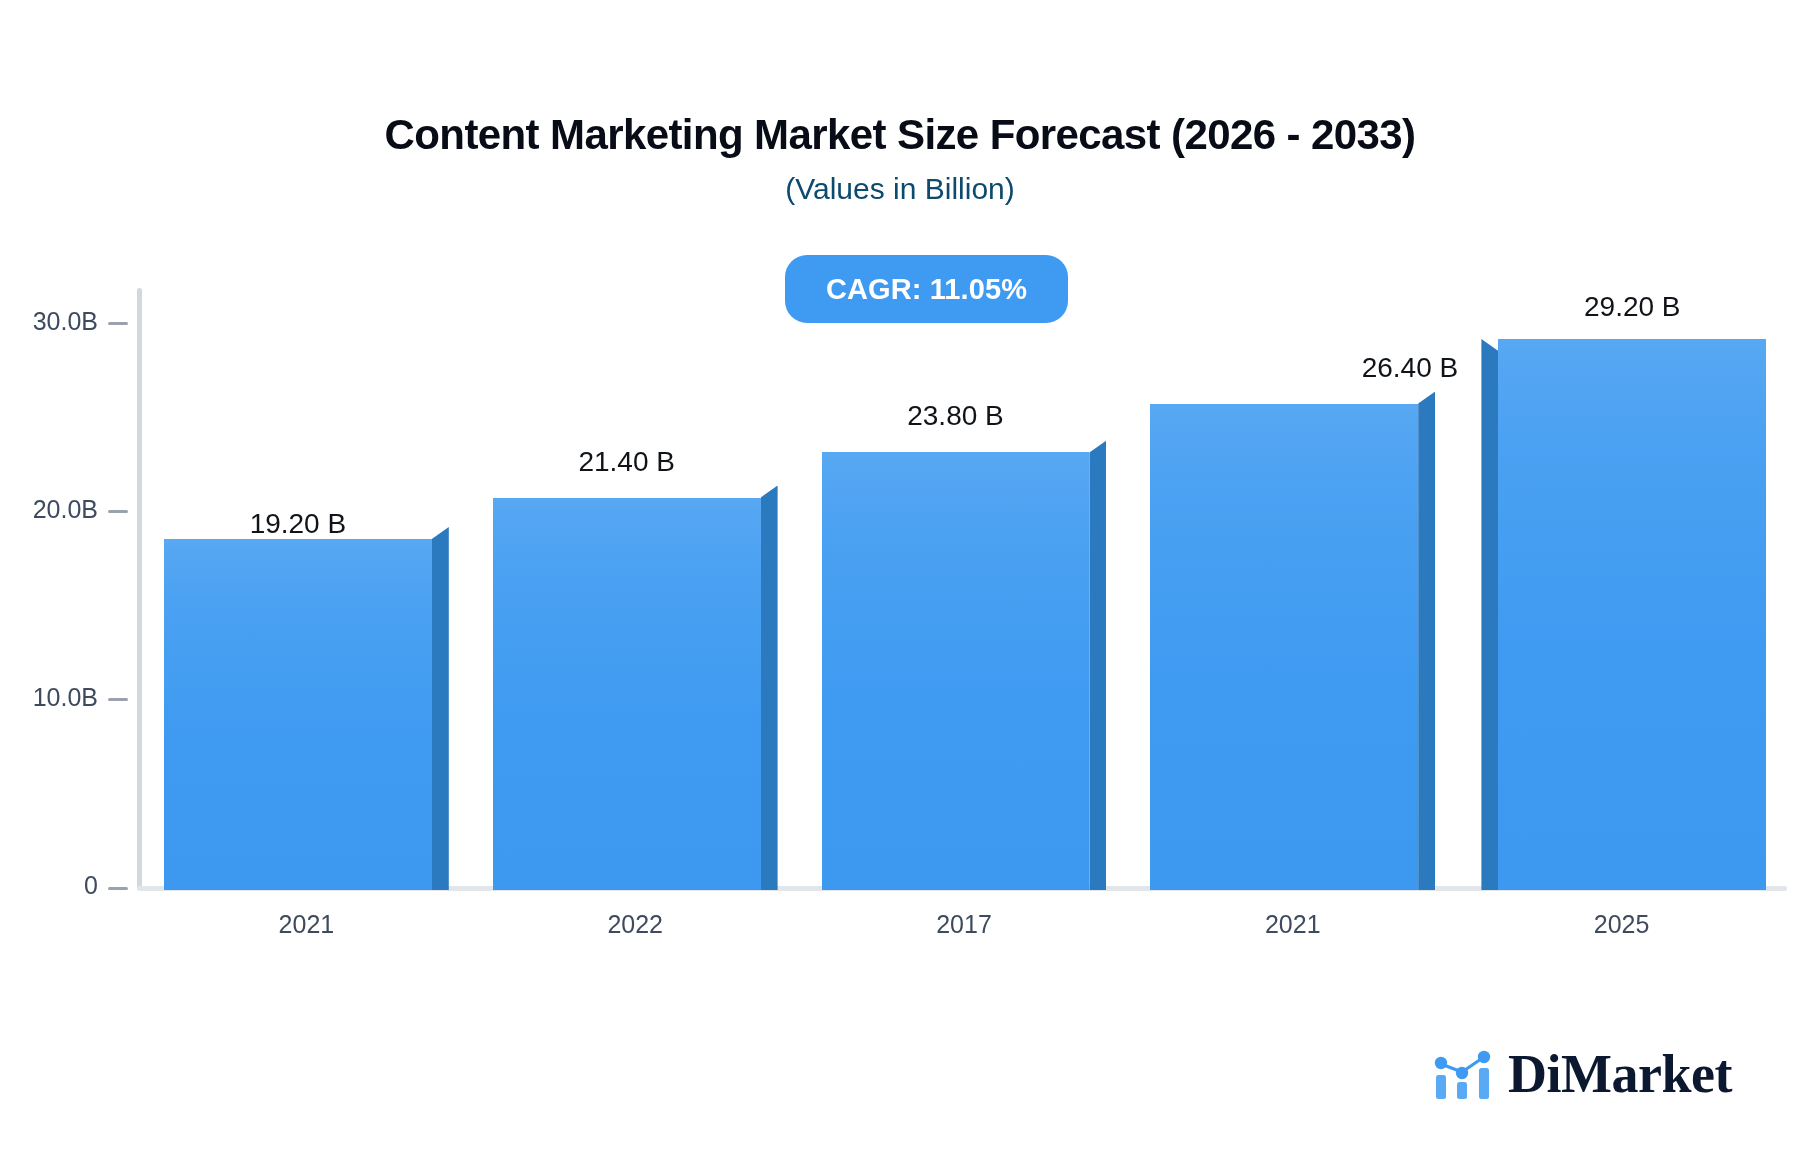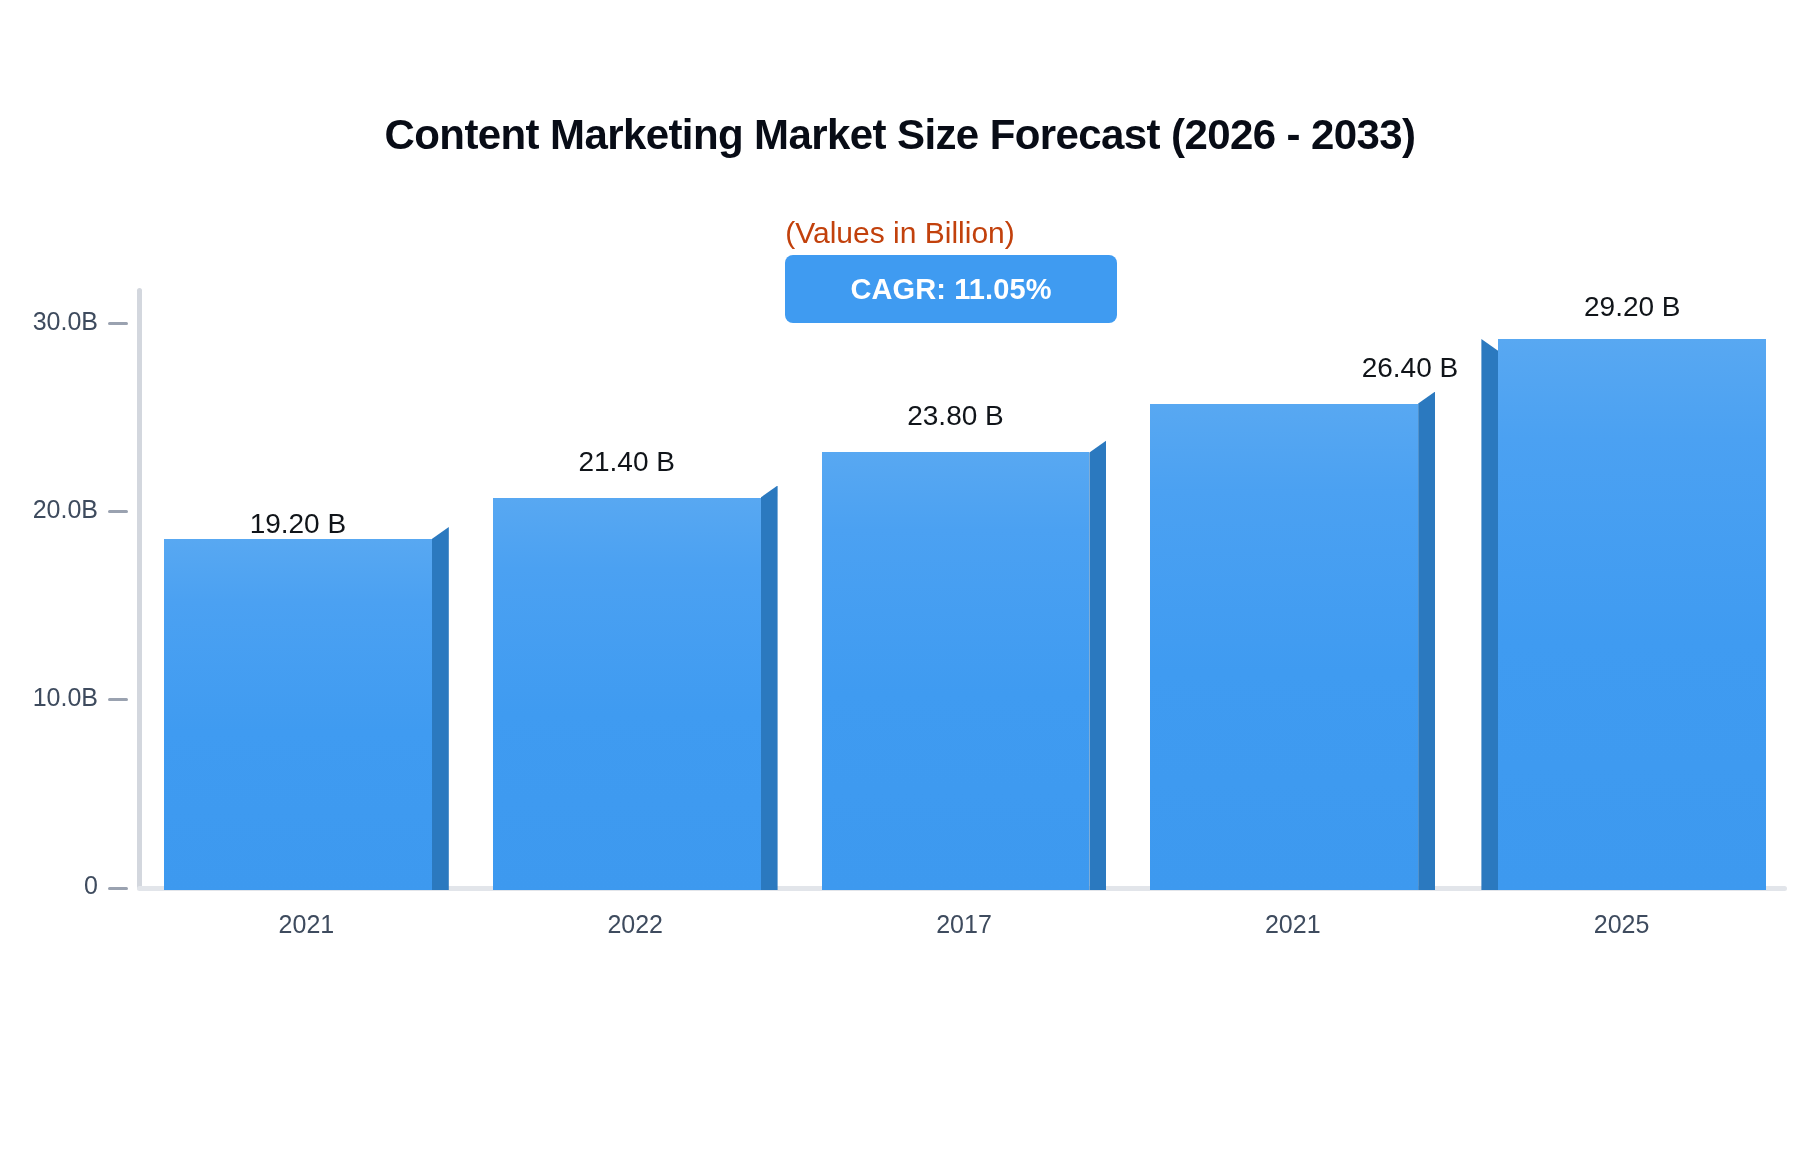--- a/index.html
+++ b/index.html
@@ -44,23 +44,23 @@
     color: #3e4b5e;
     line-height: 1.1;
     white-space: nowrap;
   }
 
   
   #cagr-badge {
     position: absolute;
     top: 255px;
     left: 785px;
-    width: 332px;
+    width: 283px;
     height: 68px;
-    border-radius: 8px;
+    border-radius: 22px;
     display: flex;
     align-items: center;
     justify-content: center;
     color: #ffffff;
     font-size: 29px;
     font-weight: 700;
     letter-spacing: 0.1px;
     white-space: nowrap;
   }
 
@@ -172,21 +172,21 @@
     white-space: nowrap;
   }
 </style>
 </head>
 <body>
 
 <div id="stage" style="background: rgb(255, 255, 255);">
 
   <div id="chart-title" style="color: rgb(8, 12, 22);">Content Marketing Market Size Forecast (2026 - 2033)</div>
 
-  <div id="chart-subtitle" style="color: #c2410c; margin-top: 44px;">(Values in Billion)</div>
+  <div id="chart-subtitle" style="color: #0c4a6e;">(Values in Billion)</div>
 
   <div id="cagr-badge" style="background: rgb(63, 155, 241); color: rgb(255, 255, 255);">
     <span>CAGR: 11.05%</span>
   </div>
 
   <div id="plot">
     <div class="axis-line-y"></div>
     <div class="axis-line-x"></div>
 
     <div id="yticks">
@@ -236,14 +236,30 @@
       </div>
     <div id="catlabels">
         <div class="cat-label" style="left: 142px; top: 910px; width: 328.8px;">2021</div>
         <div class="cat-label" style="left: 470.8px; top: 910px; width: 328.8px;">2022</div>
         <div class="cat-label" style="left: 799.6px; top: 910px; width: 328.8px;">2017</div>
         <div class="cat-label" style="left: 1128.4px; top: 910px; width: 328.8px;">2021</div>
         <div class="cat-label" style="left: 1457.2px; top: 910px; width: 328.8px;">2025</div>
       </div>
   </div>
 
+  <div id="logo">
+    <svg id="logo-mark" width="62" height="52" viewBox="0 0 62 52">
+
+      <line x1="9" y1="16" x2="30" y2="24" stroke="#3f9bf1" stroke-width="3.2" stroke-linecap="round"></line>
+      <line x1="30" y1="24" x2="52" y2="9" stroke="#3f9bf1" stroke-width="3.2" stroke-linecap="round"></line>
+
+      <circle cx="9" cy="15" r="6.2" fill="#3f9bf1"></circle>
+      <circle cx="30" cy="25" r="6.2" fill="#3f9bf1"></circle>
+      <circle cx="52" cy="9" r="6.2" fill="#3f9bf1"></circle>
+
+      <rect x="4" y="27" width="10" height="24" rx="2.5" fill="#59a9f4"></rect>
+      <rect x="25" y="34" width="10" height="17" rx="2.5" fill="#59a9f4"></rect>
+      <rect x="47" y="20" width="10" height="31" rx="2.5" fill="#59a9f4"></rect>
+    </svg>
+    <div id="logo-text" style="color: rgb(12, 23, 48);">DiMarket</div>
+  </div>
 
 </div>
 
 </body></html>

